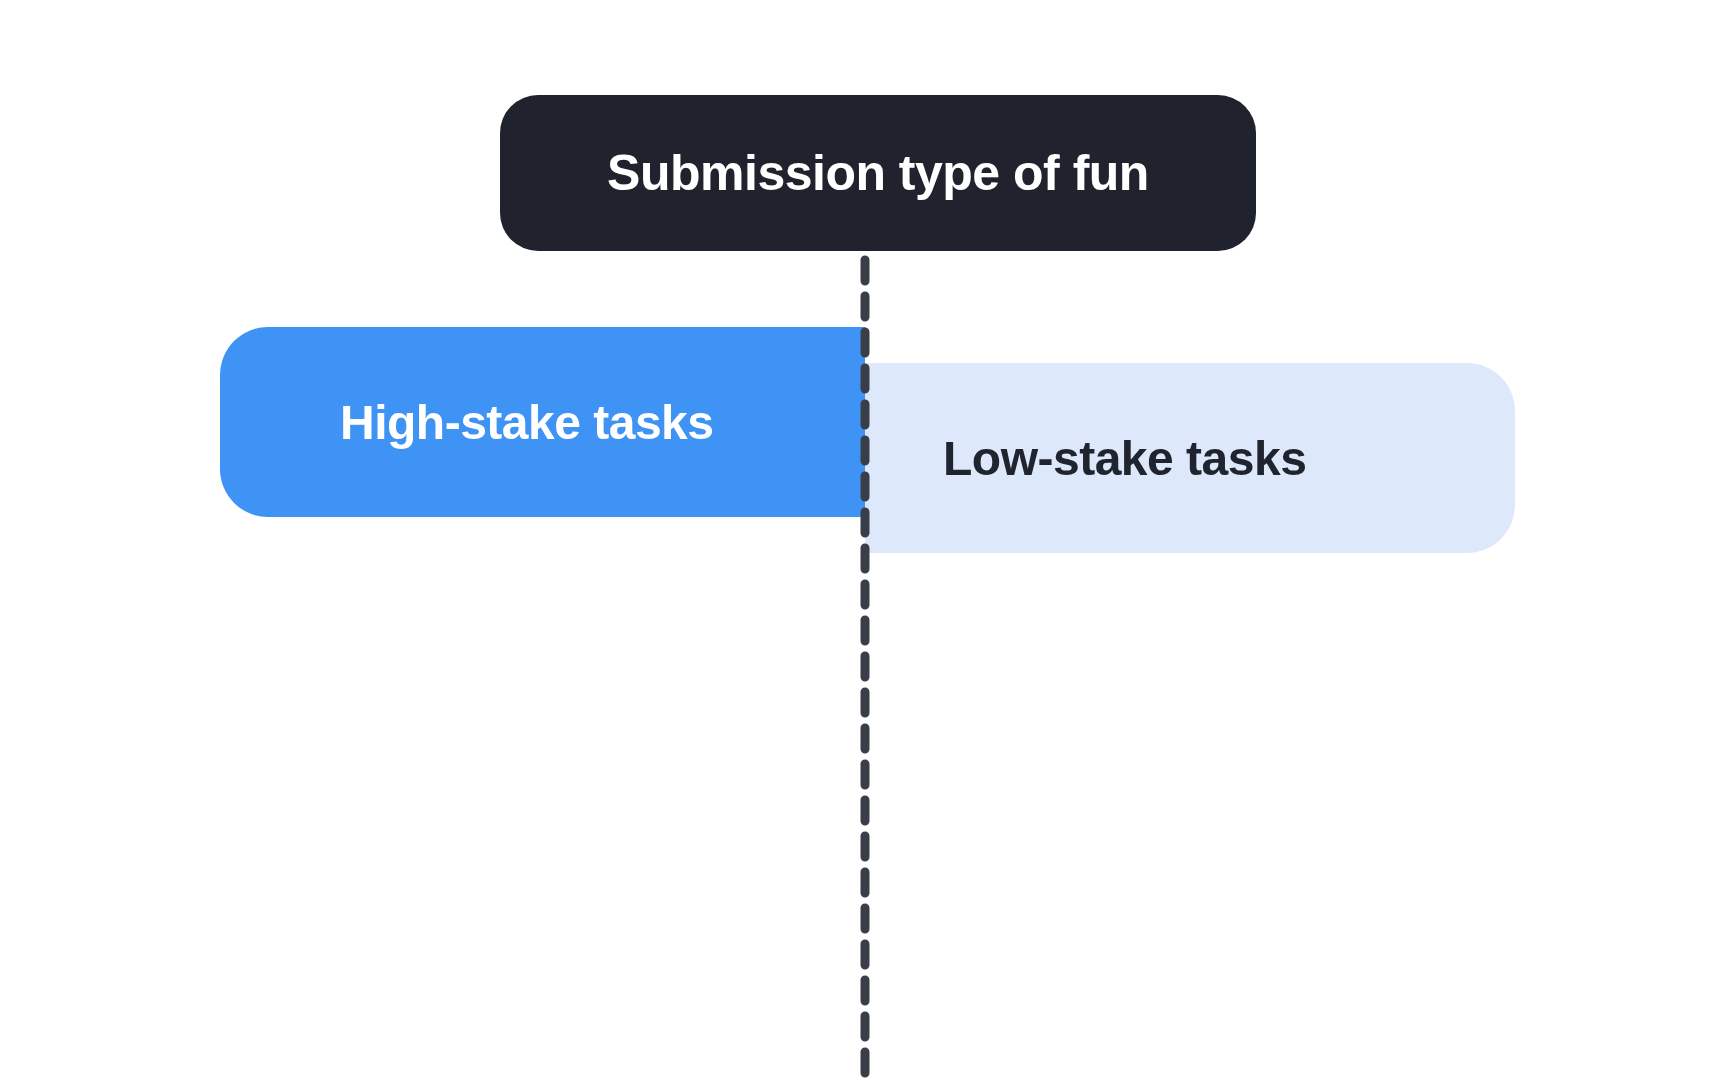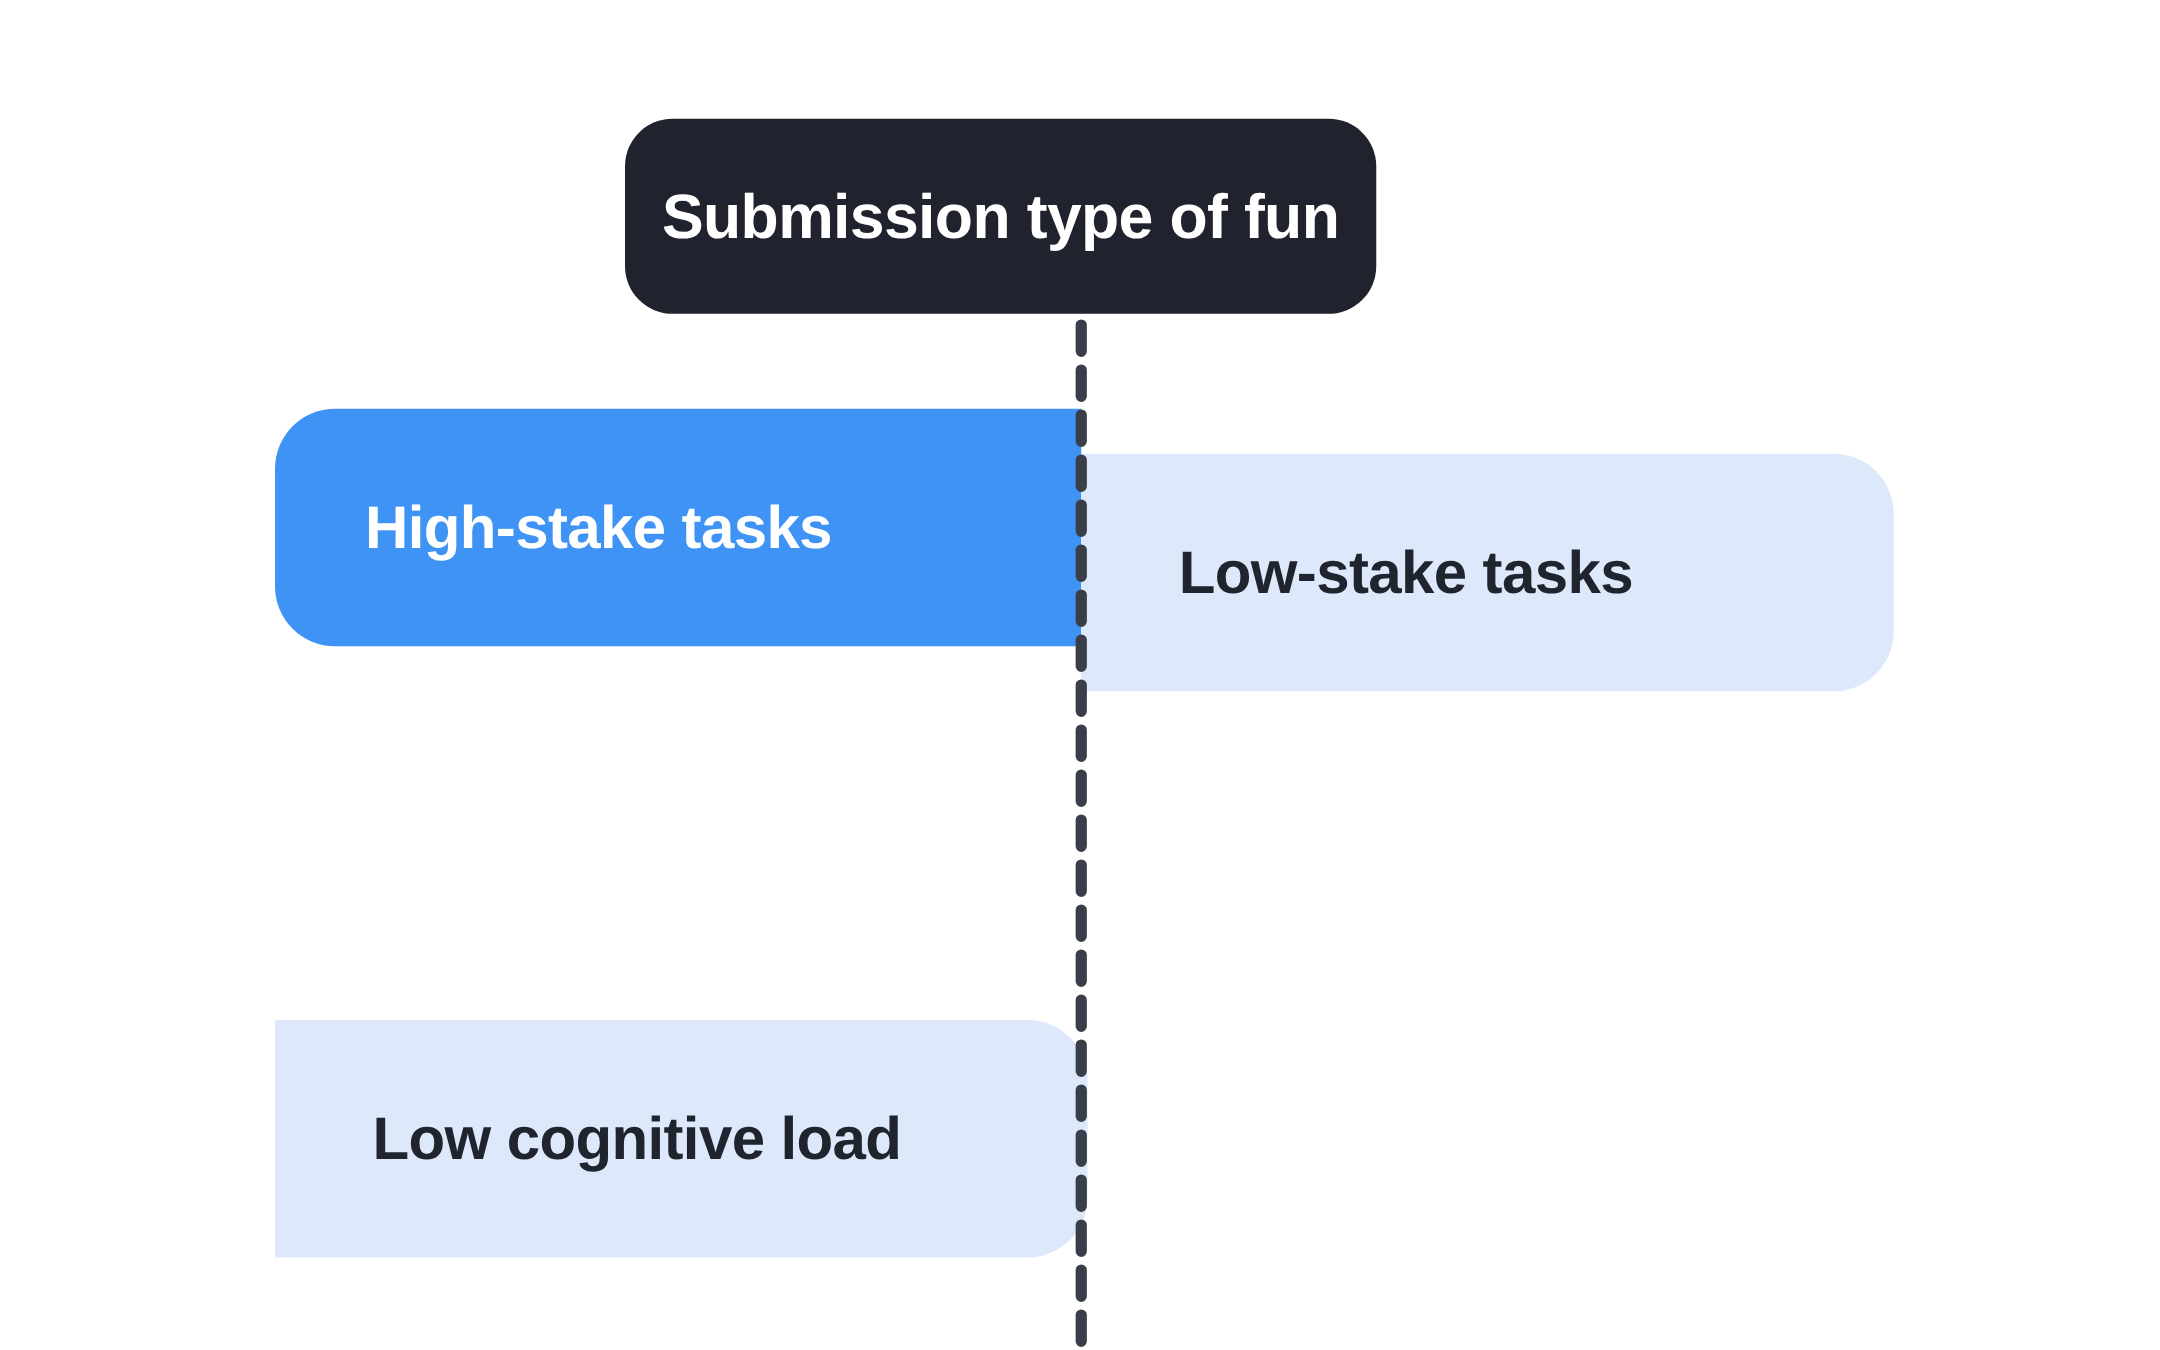--- a/index.html
+++ b/index.html
@@ -20,21 +20,21 @@
     left: 858px;
     top: 248px;
     width: 14px;
     height: 832px;
     z-index: 3;
   }
   .title-pill {
     position: absolute;
     left: 500px;
     top: 95px;
-    width: 601px;
+    width: 756px;
     height: 156px;
     background: var(--title-pill-bg, #20232e);
     border-radius: 38px;
     display: flex;
     align-items: center;
     justify-content: center;
     z-index: 4;
   }
   .title-pill .title-text {
     color: var(--title-text, #ffffff);
@@ -57,21 +57,21 @@
   .box {
     height: 100%;
     display: flex;
     align-items: center;
     box-sizing: border-box;
   }
   .box-high {
     width: 645px;
     background: var(--high-box-bg, #3e93f5);
     border-radius: 48px 0 0 48px;
-    padding-left: 72px;
+    padding-left: 120px;
   }
   .box-low {
     width: 650px;
     background: var(--low-box-bg, #dde9fa);
     border-radius: 0 48px 48px 0;
     padding-left: 78px;
     margin-top: 36px;
   }
   .box-label {
     font-size: 48px;
@@ -99,18 +99,15 @@
     <div class="box box-high">
       <span class="box-label">High-stake tasks</span>
     </div>
     <div class="box box-low">
       <span class="box-label">Low-stake tasks</span>
     </div>
   </div>
 
 
   <div class="row row-3">
-    <div class="box box-low">
-      <span class="box-label">Low cognitive load</span>
-    </div>
   </div>
 
 </div>
 
 </body></html>

